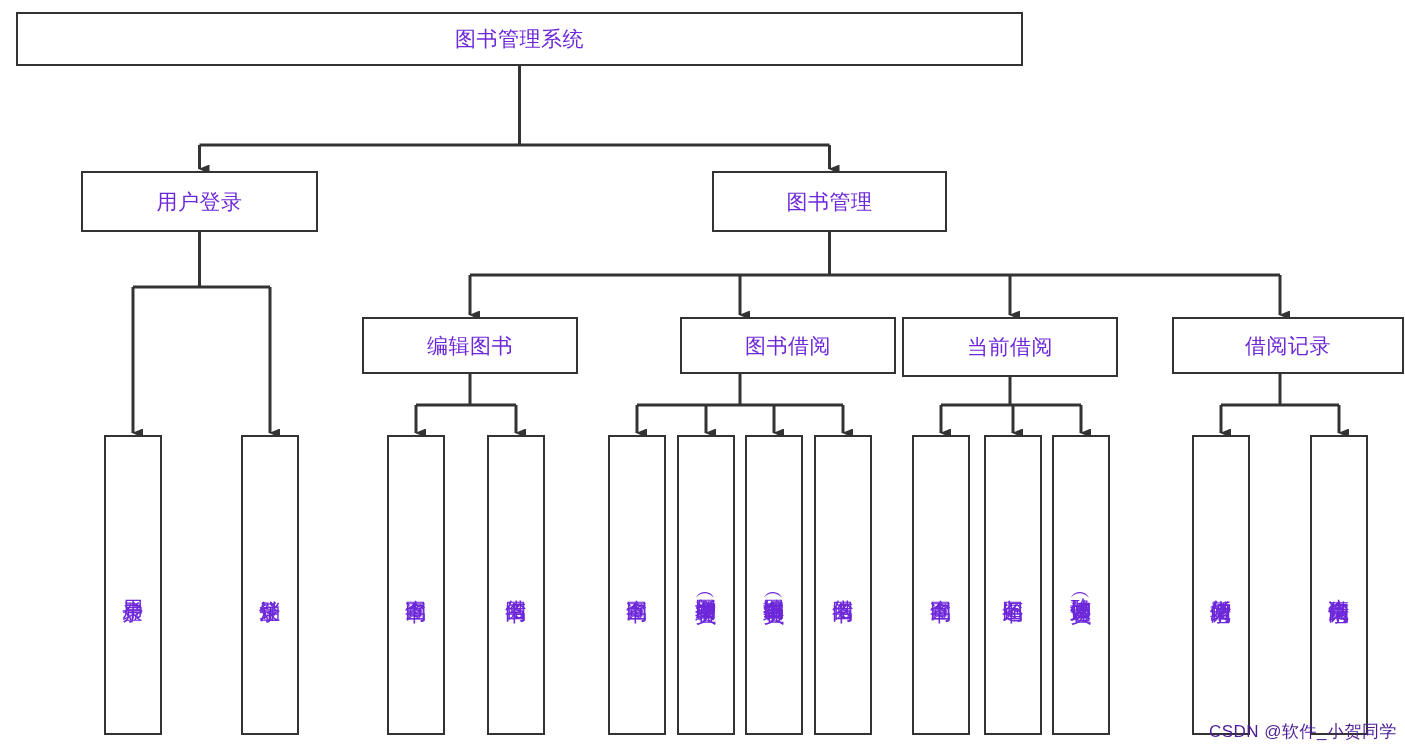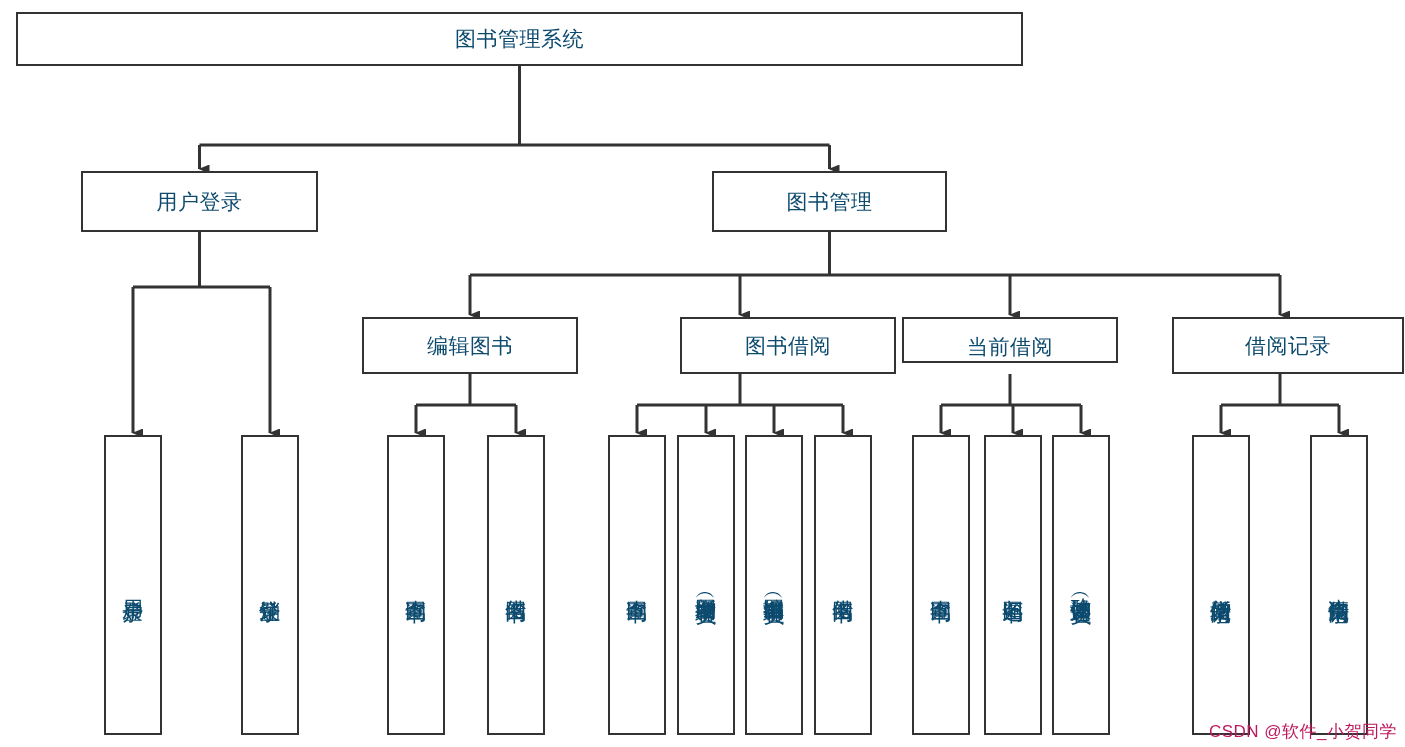--- a/index.html
+++ b/index.html
@@ -26,21 +26,21 @@
     pointer-events: none;
   }
   .node {
     position: absolute;
     box-sizing: border-box;
     background: #ffffff;
     border: 2px solid #333333;
     display: flex;
     align-items: center;
     justify-content: center;
-    color: #0c4a6e;
+    color: #6d28d9;
   }
   .node.horiz {
     font-size: 21px;
     letter-spacing: 0.5px;
   }
   .node.vert {
     writing-mode: vertical-rl;
     text-orientation: upright;
     font-size: 21px;
     line-height: 1.12;
@@ -54,21 +54,21 @@
     writing-mode: vertical-rl;
     text-orientation: upright;
     display: block;
     max-height: 100%;
   }
   #watermark {
     position: absolute;
     right: 8px;
     bottom: 4px;
     font-size: 17px;
-    color: #be185d;
+    color: #4c1d95;
     white-space: nowrap;
     letter-spacing: 0.5px;
   }
 </style>
 </head>
 <body>
 
 <div id="canvas">
 
   <svg id="edges" viewBox="0 0 1405 747" width="1405" height="747">
@@ -123,21 +123,21 @@
       </div>
       <div class="node horiz" style="left: 712px; top: 171px; width: 235px; height: 61px; text-align: right;">
         <span class="hlabel">图书管理</span>
       </div>
       <div class="node horiz" style="left: 362px; top: 317px; width: 216px; height: 57px;">
         <span class="hlabel">编辑图书</span>
       </div>
       <div class="node horiz" style="left: 632px; top: 317px; width: 216px; height: 57px; margin-left: 48px;">
         <span class="hlabel">图书借阅</span>
       </div>
-      <div class="node horiz" style="left: 902px; top: 317px; width: 216px; height: 46px; align-items: flex-end;">
+      <div class="node horiz" style="left: 902px; top: 317px; width: 216px; height: 60px;">
         <span class="hlabel">当前借阅</span>
       </div>
       <div class="node horiz" style="left: 1172px; top: 317px; width: 232px; height: 57px;">
         <span class="hlabel">借阅记录</span>
       </div>
       <div class="node vert" style="left: 104px; top: 435px; width: 58px; height: 300px;">
         <span class="vlabel">用户登录</span>
       </div>
       <div class="node vert" style="left: 241px; top: 435px; width: 58px; height: 300px;">
         <span class="vlabel">注销登录</span>

